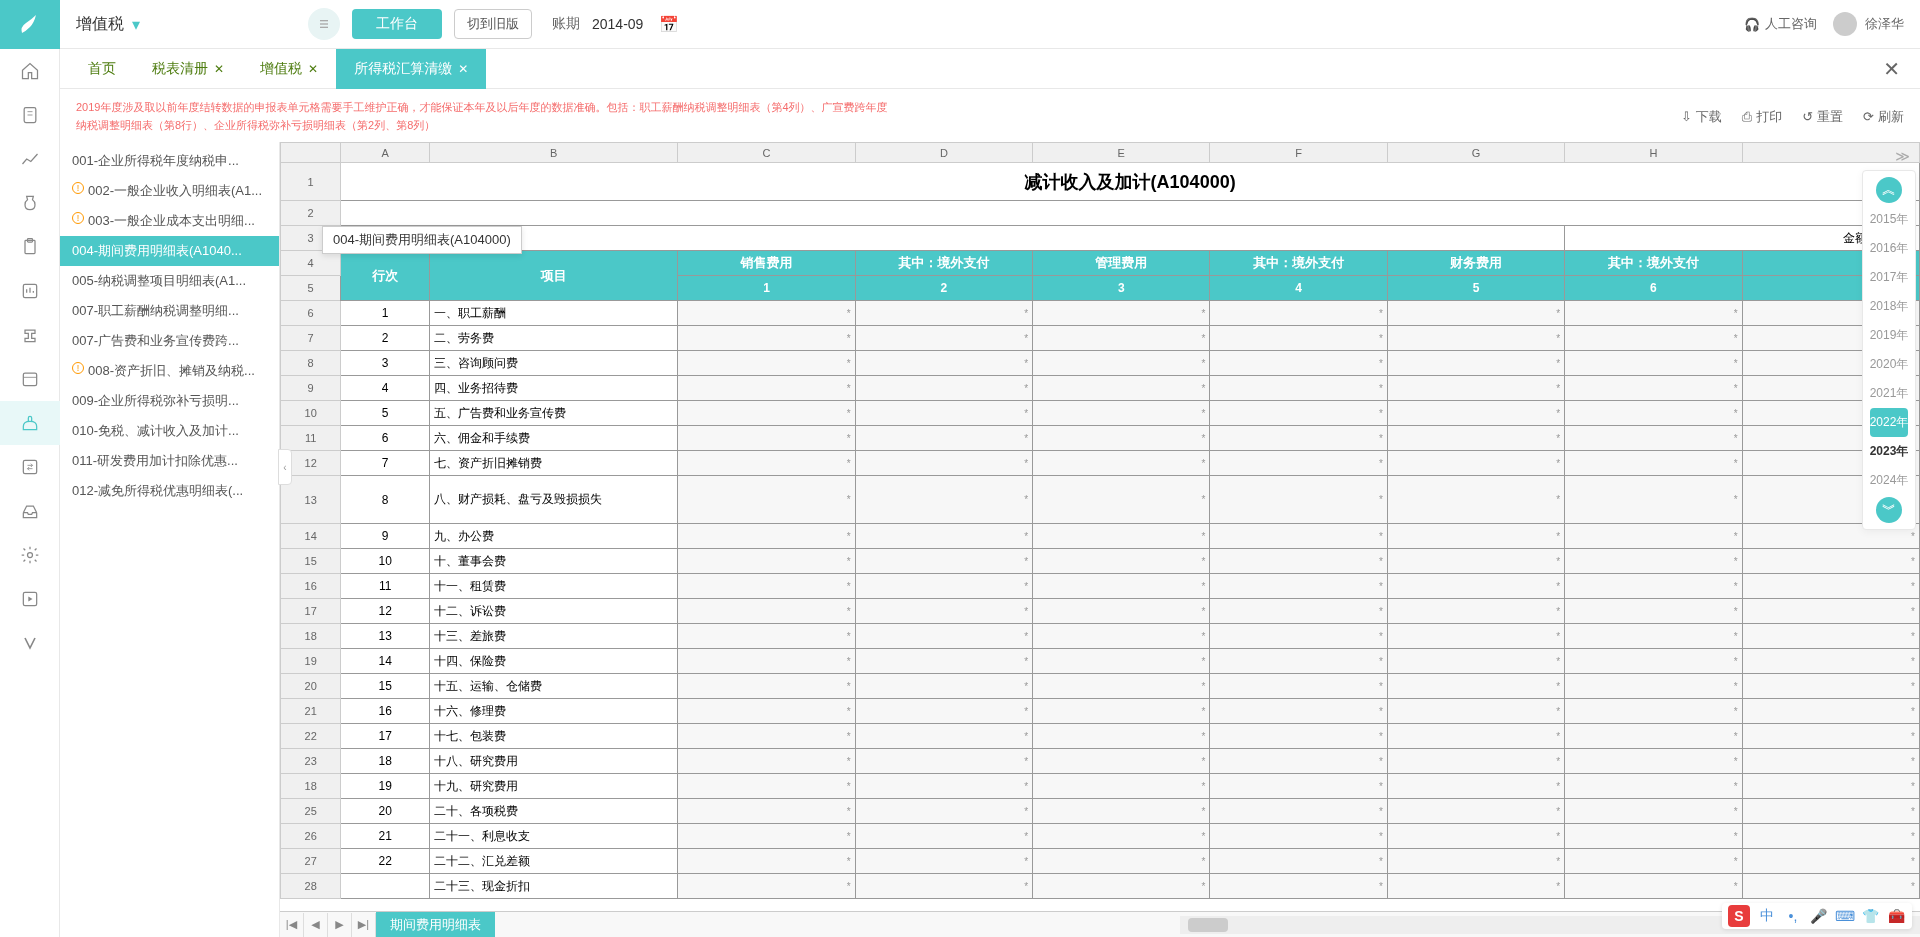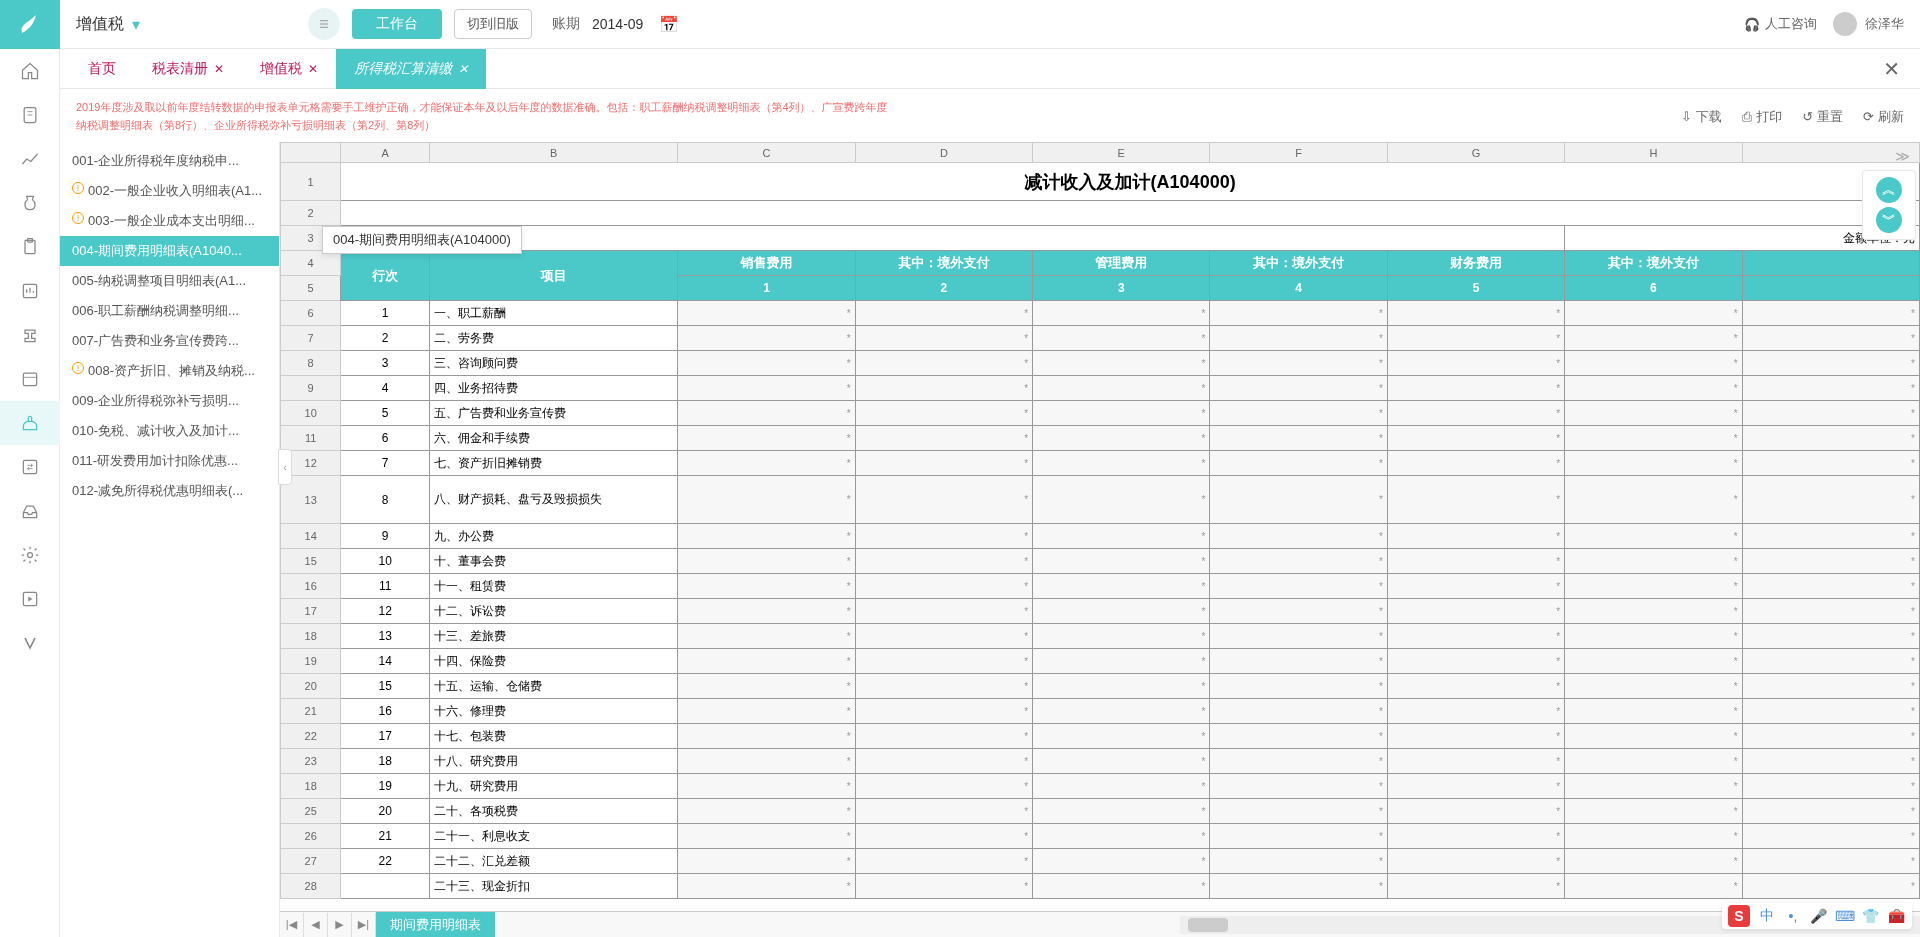--- a/index.html
+++ b/index.html
@@ -24,22 +24,22 @@
 .btn-outline { background: #fff; border: 1px solid #ccc; padding: 5px 12px; border-radius: 4px; font-size: 13px; cursor: pointer; color: #555; }
 .period-label { font-size: 14px; color: #666; margin-left: 8px; }
 .period-value { font-size: 14px; color: #333; }
 .cal-icon { color: #4bc8c8; margin-left: 4px; }
 .topbar-right { margin-left: auto; display: flex; align-items: center; gap: 16px; font-size: 13px; color: #666; }
 .consult { display: flex; align-items: center; gap: 4px; cursor: pointer; }
 .avatar { width: 24px; height: 24px; border-radius: 50%; background: #ccc; }
 .user { display: flex; align-items: center; gap: 8px; cursor: pointer; }
 
 .tabbar { height: 40px; border-bottom: 1px solid #e8e8e8; display: flex; align-items: center; padding: 0 10px; }
-.tab { padding: 0 18px; height: 40px; display: flex; align-items: center; font-size: 14px; color: #be185d; cursor: pointer; gap: 6px; }
-.tab.active { background: #4bc8c8; color: #fff; font-style: italic; }
+.tab { padding: 0 18px; height: 40px; display: flex; align-items: center; font-size: 14px; color: #4d7c0f; cursor: pointer; gap: 6px; }
+.tab.active { background: #4bc8c8; color: #fff; }
 .tab-close { font-size: 12px; cursor: pointer; }
 .tabbar-close { margin-left: auto; font-size: 20px; color: #666; padding: 0 10px; cursor: pointer; }
 
 .content-row { flex: 1; display: flex; position: relative; min-height: 0; }
 
 .notice-row { display: flex; align-items: center; padding: 10px 16px 8px; }
 .notice { color: #f56c6c; font-size: 11px; line-height: 1.6; max-width: 820px; }
 .toolbar { margin-left: auto; display: flex; gap: 20px; font-size: 13px; color: #666; }
 .toolbar-btn { display: flex; align-items: center; gap: 4px; cursor: pointer; }
 
@@ -265,21 +265,21 @@
                 <span class="warn-icon">!</span>
                 <span>003-一般企业成本支出明细...</span>
               </div>
               <div class="form-item active">
                 <span>004-期间费用明细表(A1040...</span>
               </div>
               <div class="form-item">
                 <span>005-纳税调整项目明细表(A1...</span>
               </div>
               <div class="form-item">
-                <span>006-职工薪酬纳税调整明细...</span>
+                <span>007-职工薪酬纳税调整明细...</span>
               </div>
               <div class="form-item">
                 <span>007-广告费和业务宣传费跨...</span>
               </div>
               <div class="form-item">
                 <span class="warn-icon">!</span>
                 <span>008-资产折旧、摊销及纳税...</span>
               </div>
               <div class="form-item">
                 <span>009-企业所得税弥补亏损明...</span>
@@ -654,20 +654,32 @@
             </div>
           </div>
         </div>
       </div>
     </div>
   </div>
 </div>
 
 <div class="year-strip">
   <div class="year-btn">︽</div>
+  <div id="years-mount">
+      <div class="year-item">2015年</div>
+      <div class="year-item">2016年</div>
+      <div class="year-item">2017年</div>
+      <div class="year-item">2018年</div>
+      <div class="year-item">2019年</div>
+      <div class="year-item">2020年</div>
+      <div class="year-item">2021年</div>
+      <div class="year-item current">2022年</div>
+      <div class="year-item bold">2023年</div>
+      <div class="year-item">2024年</div>
+    </div>
   <div class="year-btn">︾</div>
 </div>
 
 <div class="ime-bar">
   <div class="ime-logo">S</div>
   <div class="ime-icon">中</div>
   <div class="ime-icon">•,</div>
   <div class="ime-icon">🎤</div>
   <div class="ime-icon">⌨</div>
   <div class="ime-icon">👕</div>

